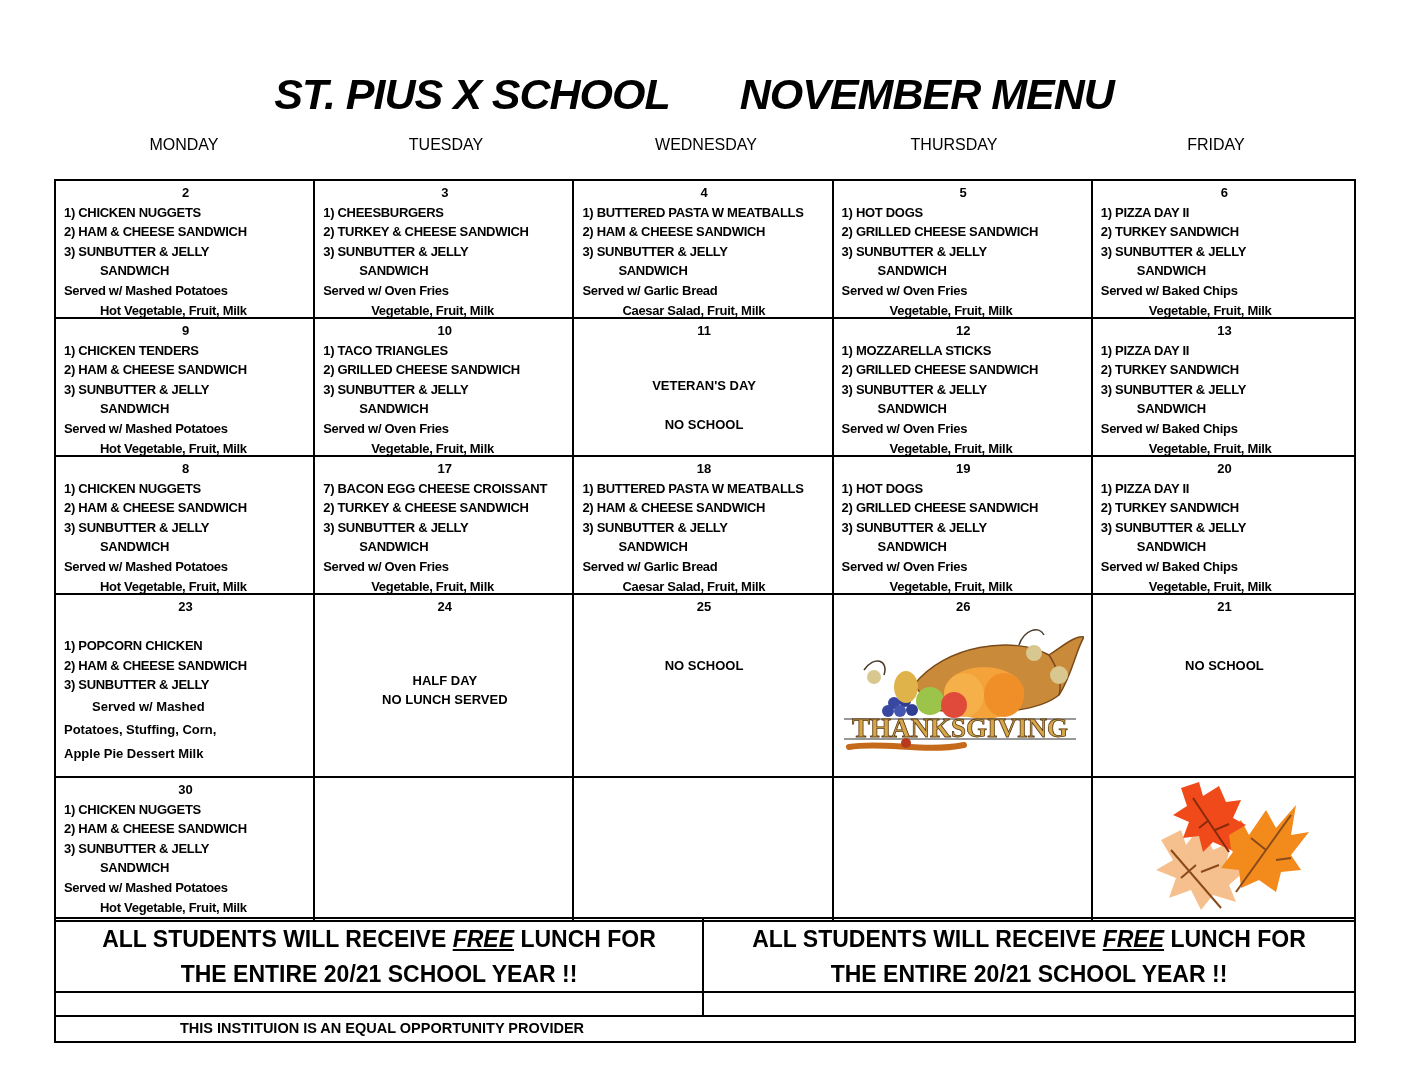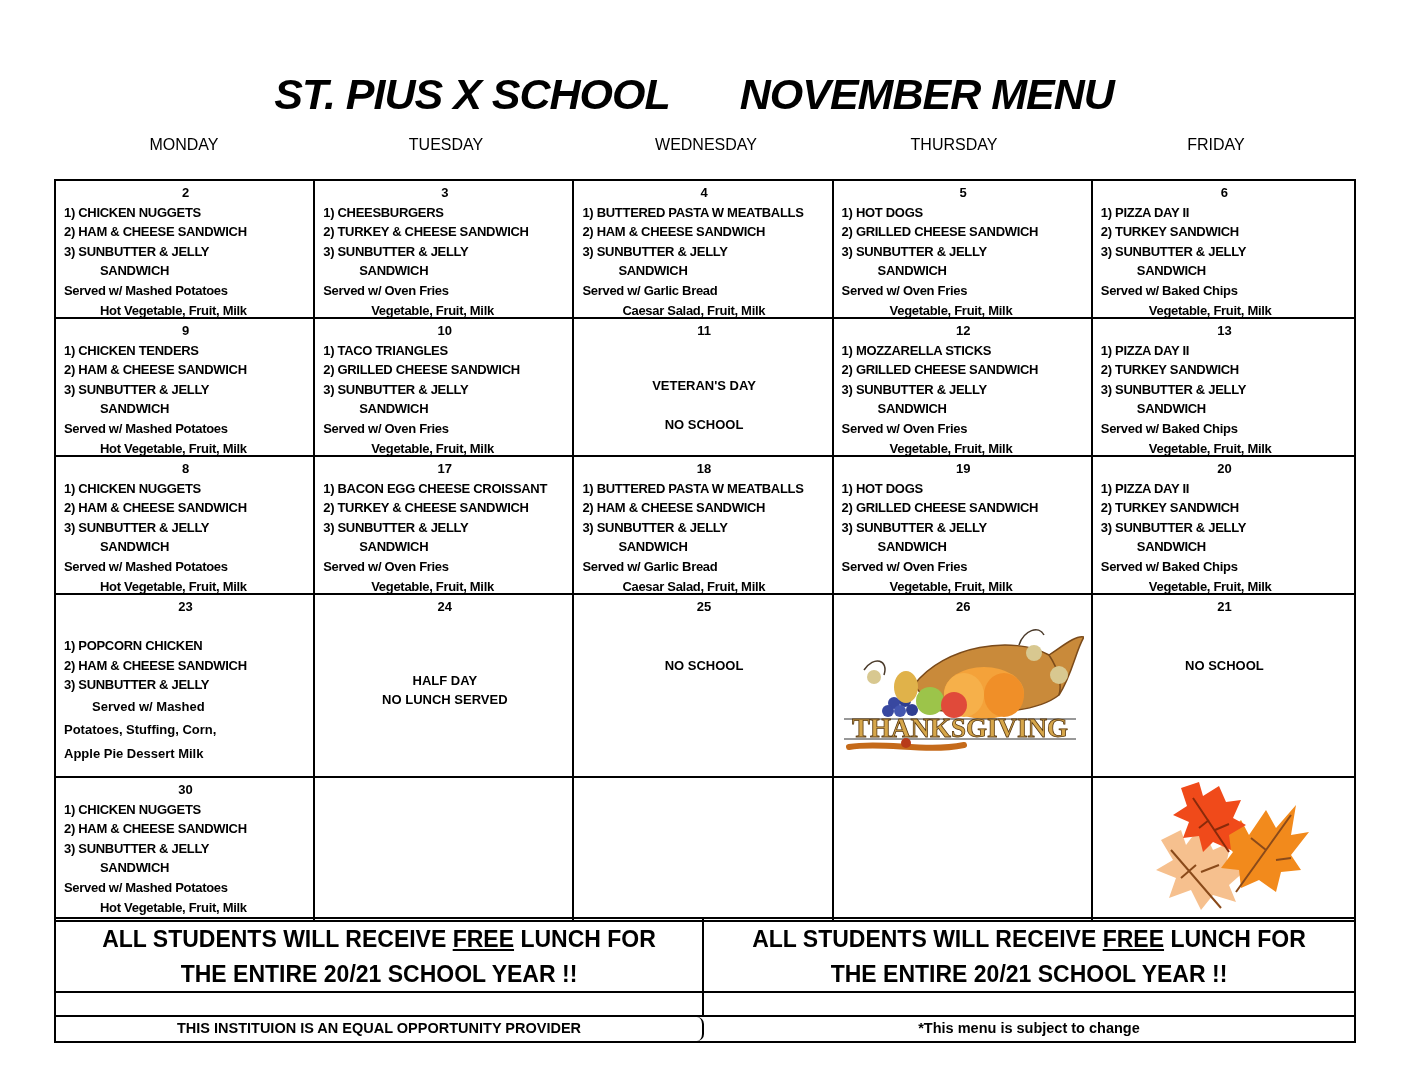--- a/index.html
+++ b/index.html
@@ -39,21 +39,21 @@
 
   .footer {
     position: absolute; top: 917px; left: 54px; width: 1302px; border: 2px solid #000;
   }
   .frow { display: flex; border-bottom: 2px solid #000; }
   .frow:last-child { border-bottom: none; }
   .fcell { width: 650px; border-right: 2px solid #000; text-align: center; }
   .fcell:last-child { border-right: none; width: 652px; }
   .f1 { height: 74px; }
   .f1 .fcell { font-size: 23px; font-weight: bold; line-height: 35px; padding-top: 3px; }
-  .f1 .free { text-decoration: underline; }
+  .f1 .free { font-style: italic; text-decoration: underline; }
   .f2 { height: 24px; }
   .f3 { height: 24px; }
   .f3 .fcell { font-size: 14.5px; font-weight: bold; line-height: 22px; border-radius: 7px; }
 </style>
 </head>
 <body>
 
 <div class="title"><span>ST. PIUS X SCHOOL</span><span class="gap"></span><span>NOVEMBER MENU</span></div>
 
 <div class="dayheaders">
@@ -163,21 +163,21 @@
       <span class="daynum">8</span>
       <span class="line">1) CHICKEN NUGGETS</span>
       <span class="line">2) HAM &amp; CHEESE SANDWICH</span>
       <span class="line">3) SUNBUTTER &amp; JELLY</span>
       <span class="line ind1">SANDWICH</span>
       <span class="line">Served w/ Mashed Potatoes</span>
       <span class="line ind2">Hot Vegetable, Fruit, Milk</span>
     </div>
     <div class="cell">
       <span class="daynum">17</span>
-      <span class="line">1) BACON EGG CHEESE CROISSANT</span>
+      <span class="line">7) BACON EGG CHEESE CROISSANT</span>
       <span class="line">2) TURKEY &amp; CHEESE SANDWICH</span>
       <span class="line">3) SUNBUTTER &amp; JELLY</span>
       <span class="line ind1">SANDWICH</span>
       <span class="line">Served w/ Oven Fries</span>
       <span class="line" style="padding-left:48px">Vegetable, Fruit, Milk</span>
     </div>
     <div class="cell">
       <span class="daynum">18</span>
       <span class="line">1) BUTTERED PASTA W MEATBALLS</span>
       <span class="line">2) HAM &amp; CHEESE SANDWICH</span>
@@ -312,15 +312,14 @@
       <span>ALL STUDENTS WILL RECEIVE </span><span class="free">FREE</span><span> LUNCH FOR</span><br>
       <span>THE ENTIRE 20/21 SCHOOL YEAR !!</span>
     </div>
   </div>
   <div class="frow f2">
     <div class="fcell"></div>
     <div class="fcell"></div>
   </div>
   <div class="frow f3">
     <div class="fcell">THIS INSTITUION IS AN EQUAL OPPORTUNITY PROVIDER</div>
-    <div class="fcell">*This menu is subject to change</div>
   </div>
 </div>
 
 </body></html>

